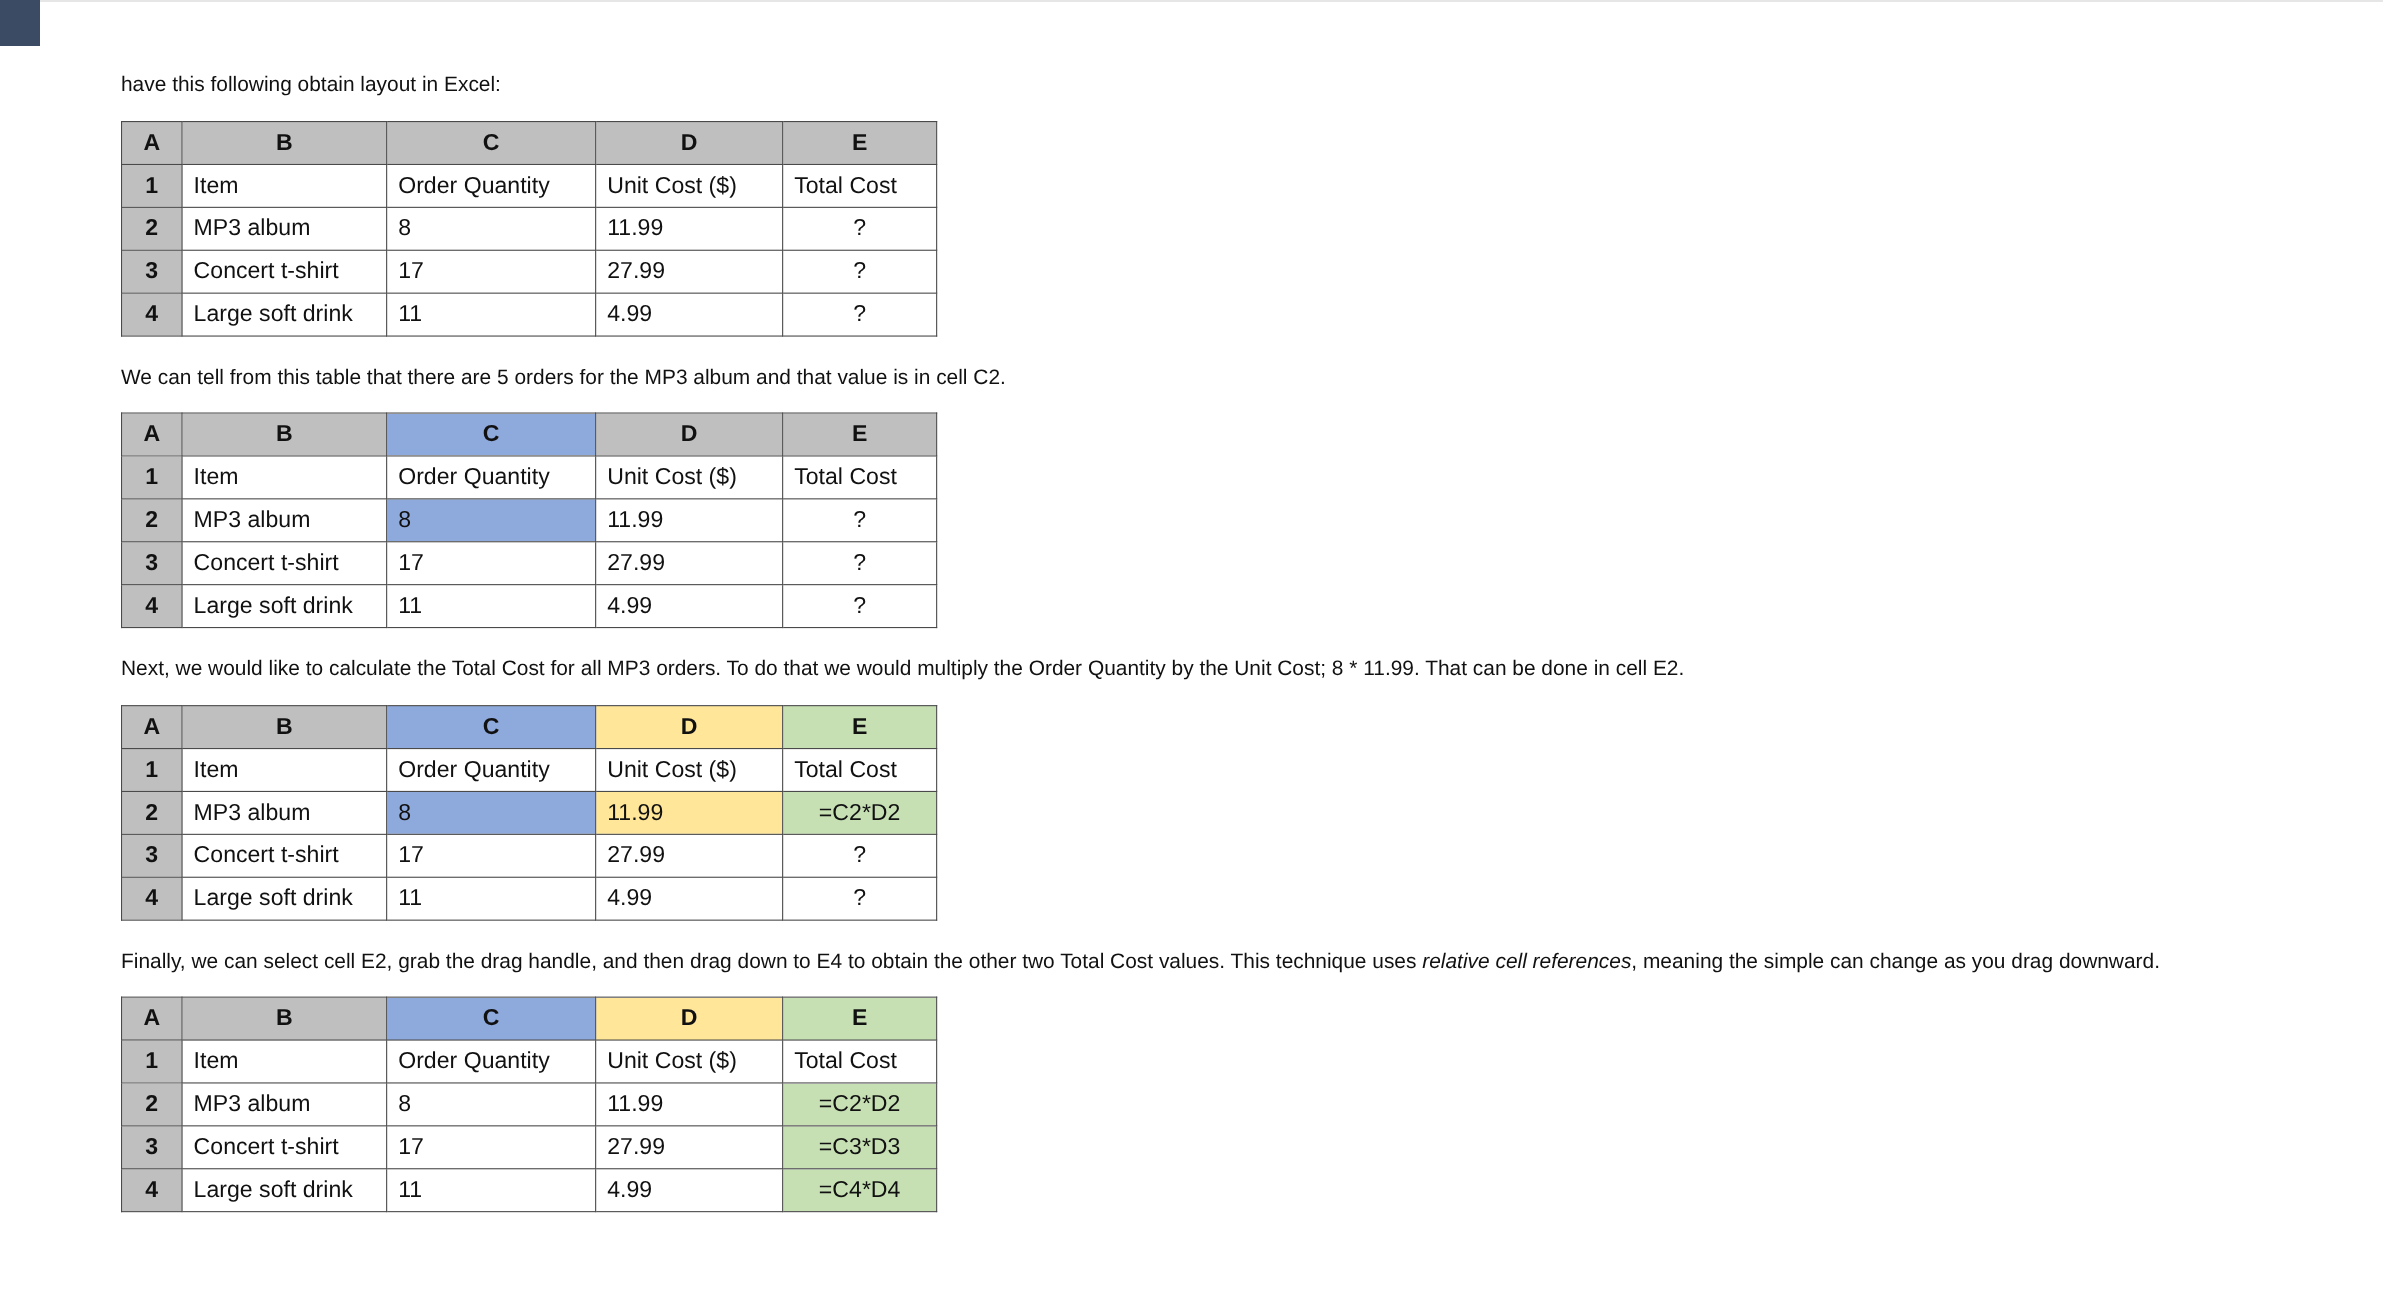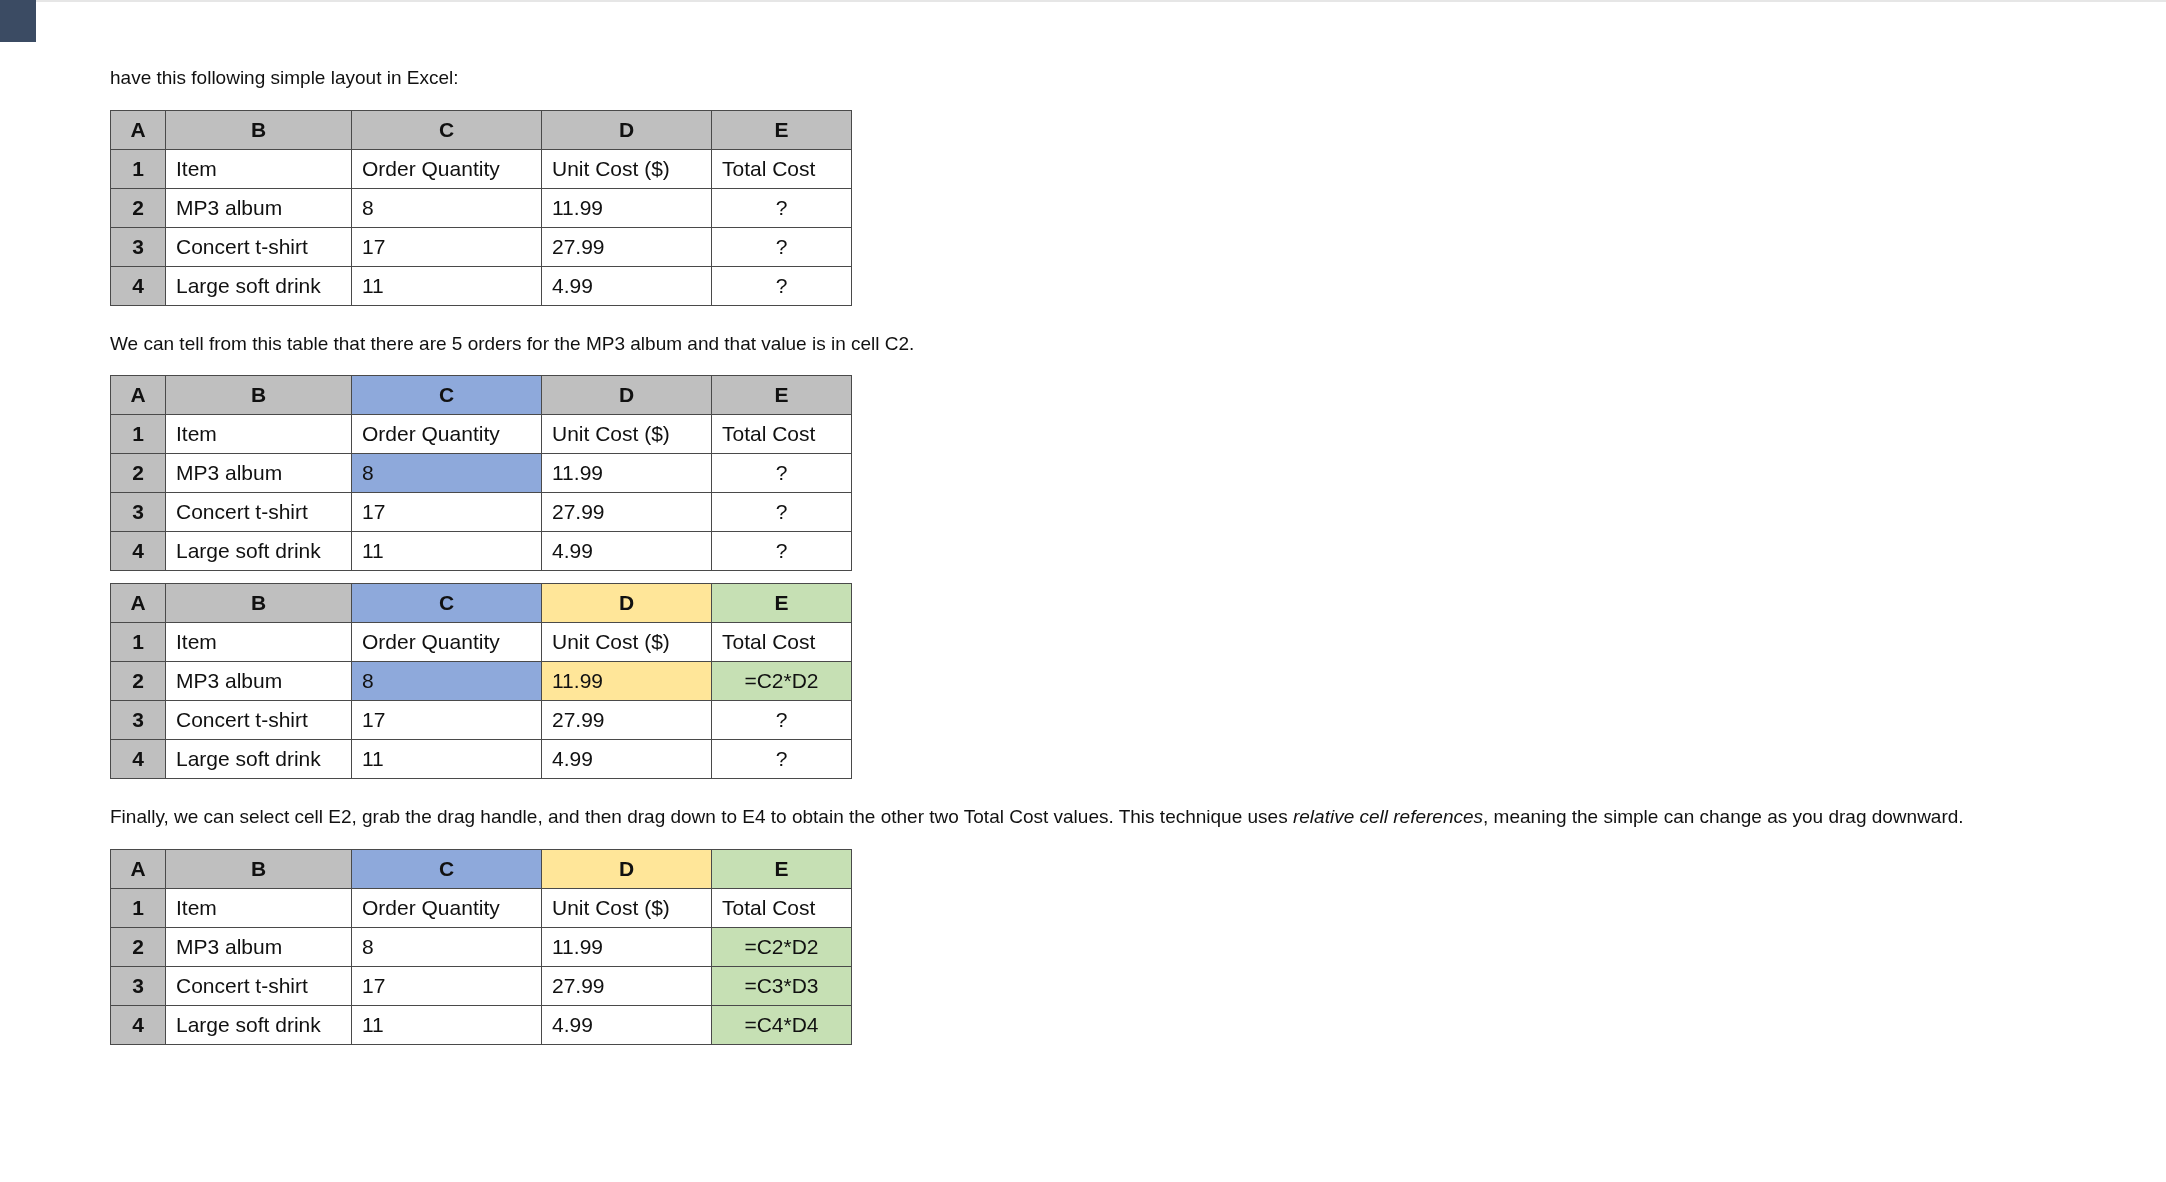--- a/index.html
+++ b/index.html
@@ -72,21 +72,21 @@
   .hl-green  { background: #c6e0b4 !important; }
 </style>
 </head>
 <body>
 
 <div class="top-rule"></div>
 <div class="left-gutter"></div>
 
 <div class="page">
 
-  <p class="para">have this following simple layout in Excel:</p>
+  <p class="para">have this following obtain layout in Excel:</p>
 
   <div>
       <table class="excel">
         <colgroup>
           <col class="col-A">
           <col class="col-B">
           <col class="col-C">
           <col class="col-D">
           <col class="col-E">
         </colgroup>
@@ -178,20 +178,21 @@
             <td class="rownum">4</td>
             <td>Large soft drink</td>
             <td>11</td>
             <td>4.99</td>
             <td class="center">?</td>
           </tr>
         </tbody>
       </table>
     </div>
 
+  <p class="para">Next, we would like to calculate the Total Cost for all MP3 orders. To do that we would multiply the Order Quantity by the Unit Cost; 8 * 11.99. That can be done in cell E2.</p>
 
   <div>
       <table class="excel">
         <colgroup>
           <col class="col-A">
           <col class="col-B">
           <col class="col-C">
           <col class="col-D">
           <col class="col-E">
         </colgroup>

